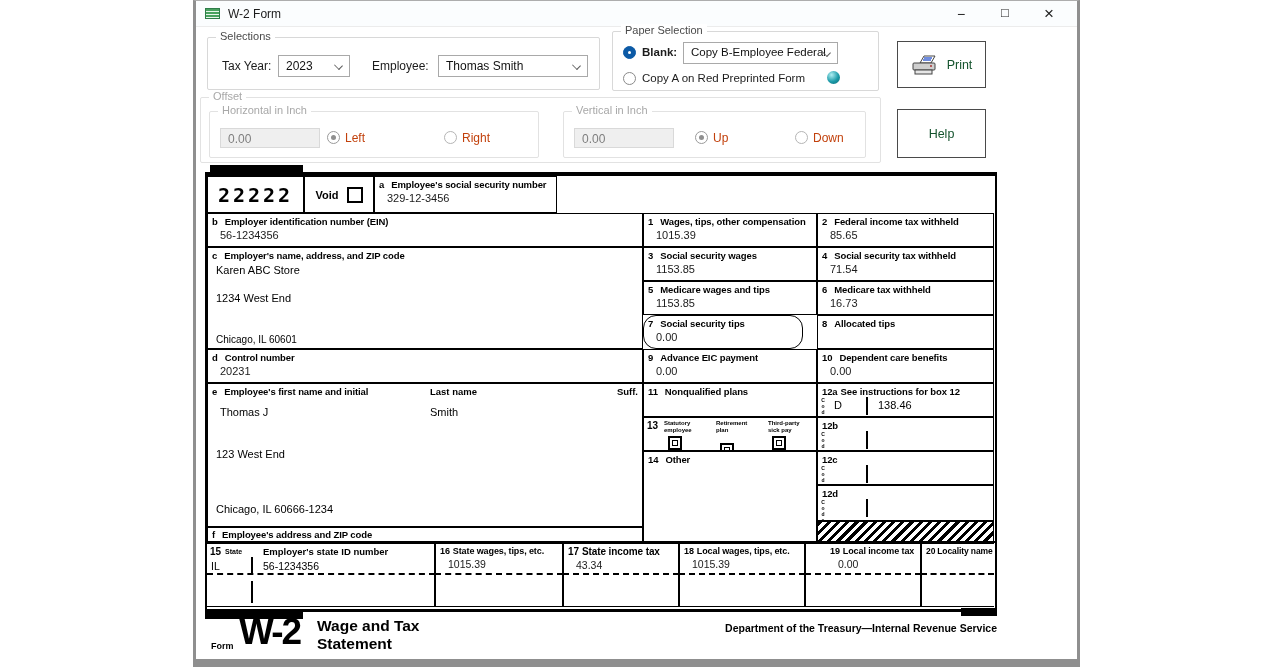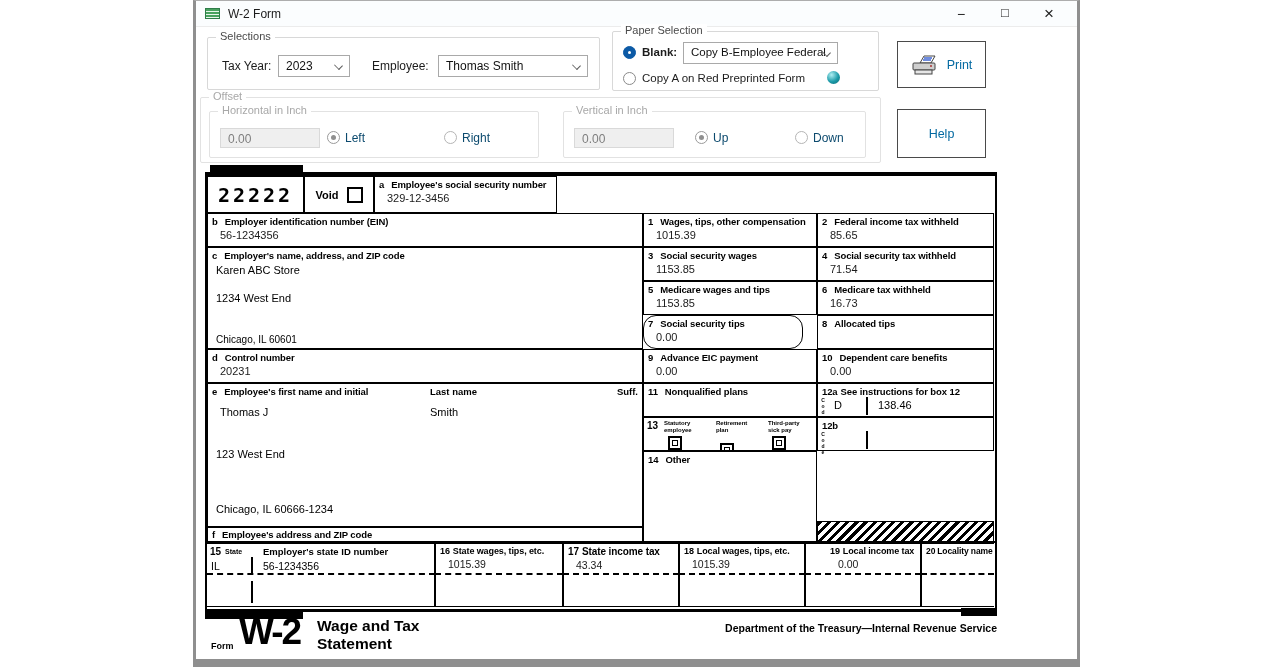--- a/index.html
+++ b/index.html
@@ -17,35 +17,35 @@
   .title-text { font-size:12px; color:#1b1b1b; margin-left:8px; }
   .win-controls { margin-left:auto; display:flex; align-items:center; height:100%; }
   .win-btn { width:44px; height:100%; display:flex; align-items:center; justify-content:center; font-size:14px; color:#222; cursor:default; }
   .max-glyph { font-size:13px; margin-top:-2px; }
   
   .group { position:absolute; border:1px solid #d8d8d8; border-radius:2px; }
   .group > .glabel { position:absolute; top:-8px; left:8px; background:#fff; padding:0 4px; font-size:11px; color:#4a4a4a; }
   .group.disabled { border-color:#e2e2e2; }
   .group.disabled > .glabel { color:#a8a8a8; }
   .ctl-label { position:absolute; font-size:12px; color:#1c1c1c; }
-  .ctl-label.dis { color:#0c4a6e;text-align:center; }
+  .ctl-label.dis { color:#c2410c;text-align:center; }
   
   .combo { position:absolute; height:22px; border:1px solid #a9a9a9; background:#fff; font-size:12px; color:#111; padding:3px 20px 0 7px; white-space:nowrap; overflow:hidden; }
   .combo .chev { position:absolute; right:7px; top:6px; width:7px; height:7px; border-right:1.5px solid #5a5a5a; border-bottom:1.5px solid #5a5a5a; transform:rotate(45deg) scaleY(0.8); }
   
   .radio { position:absolute; width:13px; height:13px; border-radius:50%; border:1px solid #8a8a8a; background:#fff; }
   .radio.checked { background:#0c5aa6; border-color:#0c5aa6; }
   .radio.checked::after { content:""; position:absolute; left:4px; top:4px; width:3px; height:3px; border-radius:50%; background:#fff; }
   .radio.dis { border-color:#b5b5b5; }
   .radio.dis.checkedgray { border-color:#9a9a9a; }
   .radio.dis.checkedgray::after { content:""; position:absolute; left:3px; top:3px; width:5px; height:5px; border-radius:50%; background:#8f8f8f; }
   
   .tbox { position:absolute; height:20px; border:1px solid #d9d9d9; background:#efefef; color:#7e7e7e; font-size:12px; padding:2px 0 0 7px; }
   
-  .btn { position:absolute; border:1px solid #4a4a4a; background:#fff; display:flex; align-items:center; justify-content:center; font-size:12.5px; color:#0369a1; gap:8px; }
+  .btn { position:absolute; border:1px solid #4a4a4a; background:#fff; display:flex; align-items:center; justify-content:center; font-size:12.5px; color:#14532d; gap:8px; }
   .orb { position:absolute; width:13px; height:13px; border-radius:50%;
     background:radial-gradient(circle at 35% 30%, #aeeef2, #1b9aa8 55%, #0c6772); }
   
   .w2 { position:absolute; left:9px; top:171px; width:793px; height:486px; background:#fff; }
   .w2main { position:absolute; left:0; top:0; width:792px; height:371px; border:2.5px solid #000; border-top:4px solid #000; background:#fff; }
   .w2state { position:absolute; left:0; top:371px; width:792px; height:69px; border:2.5px solid #000; border-top:none; border-bottom:3px solid #000; }
   .cl { position:absolute; border:1px solid #000; background:#fff; }
   .blabel { font-weight:bold; font-size:9.5px; color:#000; white-space:nowrap; padding:2px 0 0 4px; letter-spacing:-0.1px; }
   .blabel .bnum { margin-right:7px; }
   .bval { font-size:11px; color:#1a1a1a; padding:2px 0 0 12px; white-space:nowrap; }
@@ -268,20 +268,30 @@
       </div>
       <div class="cl" style="left:610px; top:241px; width:177px; height:34px;">
         <div class="blabel"><span class="bnum">12b</span></div>
         <span class="codeword" style="left:2px; top:13px;">Code</span>
         <span class="vline" style="left:48px; top:13px; height:18px;"></span>
       </div>
 
       <div class="cl" style="left:436px; top:275px; width:174px; height:91px;">
         <div class="blabel"><span class="bnum">14</span><span>Other</span></div>
       </div>
+      <div class="cl" style="left:610px; top:275px; width:177px; height:34px;">
+        <div class="blabel"><span class="bnum">12c</span></div>
+        <span class="codeword" style="left:2px; top:13px;">Code</span>
+        <span class="vline" style="left:48px; top:13px; height:18px;"></span>
+      </div>
+      <div class="cl" style="left:610px; top:309px; width:177px; height:36px;">
+        <div class="blabel"><span class="bnum">12d</span></div>
+        <span class="codeword" style="left:2px; top:13px;">Code</span>
+        <span class="vline" style="left:48px; top:13px; height:18px;"></span>
+      </div>
       <div class="cl hatch" style="left:610px; top:345px; width:177px; height:21px;"></div>
     </div>
 
     <div class="w2state">
 
       <div class="cl dash-bottom" style="left:0; top:0; width:228px; height:32px; border-left:none;">
         <span class="bnum" style="position:absolute; left:3px; top:2px; font-weight:bold; font-size:10px;">15</span>
         <span style="position:absolute; left:18px; top:4px; font-weight:bold; font-size:7px;">State</span>
         <span style="position:absolute; left:4px; top:16px; font-size:10.5px;">IL</span>
         <span class="vline" style="left:44px; top:13px; height:17px;"></span>

